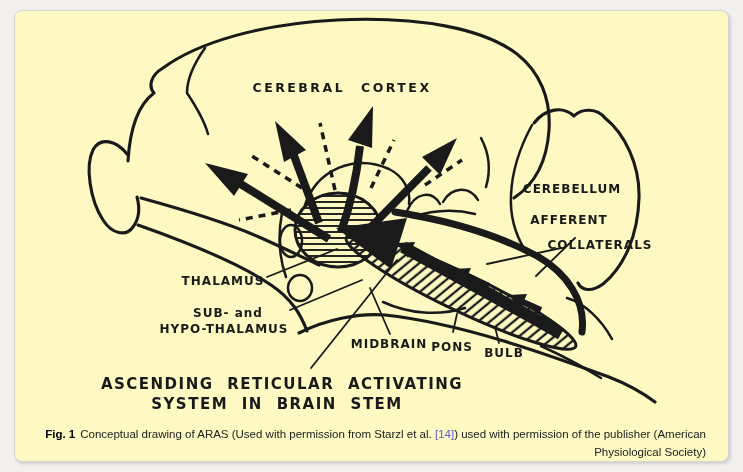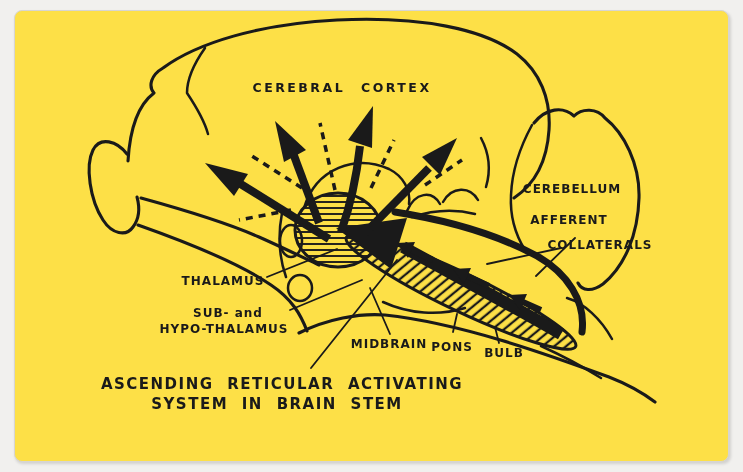--- a/index.html
+++ b/index.html
@@ -4,21 +4,21 @@
 <style>
   html,body{margin:0;padding:0;}
   body{
     width:743px;height:472px;position:relative;
     background:#f1f0ee;
     font-family:"Liberation Sans",sans-serif;
     overflow:hidden;
   }
   .card{
     position:absolute;left:14px;top:10px;width:715px;height:452px;
-    background:#fde047;border:1px solid #d7d5d1;border-radius:8px;
+    background:#fef9c3;border:1px solid #d7d5d1;border-radius:8px;
     box-shadow:1.5px 2px 3px rgba(0,0,0,0.13);
     box-sizing:border-box;
     text-align:right;
   }
   .diagram-wrap{position:absolute;left:0;top:0;width:713px;height:412px;}
   svg{display:block;}
   .ink{stroke:#1a1a1a;fill:none;stroke-linecap:round;stroke-linejoin:round;}
   .o3{stroke-width:3.1;}
   .o25{stroke-width:2.5;}
   .dash{stroke:#1a1a1a;fill:none;stroke-width:3.5;stroke-dasharray:7 6;stroke-linecap:butt;}
@@ -133,13 +133,16 @@
         <text class="lbl" x="223" y="332" text-anchor="middle">HYPO-THALAMUS</text>
         <text class="lbl" x="388" y="347" text-anchor="middle">MIDBRAIN</text>
         <text class="lbl" x="451" y="350" text-anchor="middle">PONS</text>
         <text class="lbl" x="503" y="356" text-anchor="middle">BULB</text>
         <text class="lbl-big" x="281" y="388" text-anchor="middle">ASCENDING RETICULAR ACTIVATING</text>
         <text class="lbl-big" x="276" y="408" text-anchor="middle">SYSTEM IN BRAIN STEM</text>
       </g>
     </svg>
   </div>
 
+  <div class="caption">
+    <span class="fig-label">Fig. 1</span><span>Conceptual drawing of ARAS (Used with permission from Starzl et al. </span><a class="cite-link">[14]</a><span>) used with permission of the publisher (American Physiological Society)</span>
+  </div>
 </div>
 
 </body></html>

